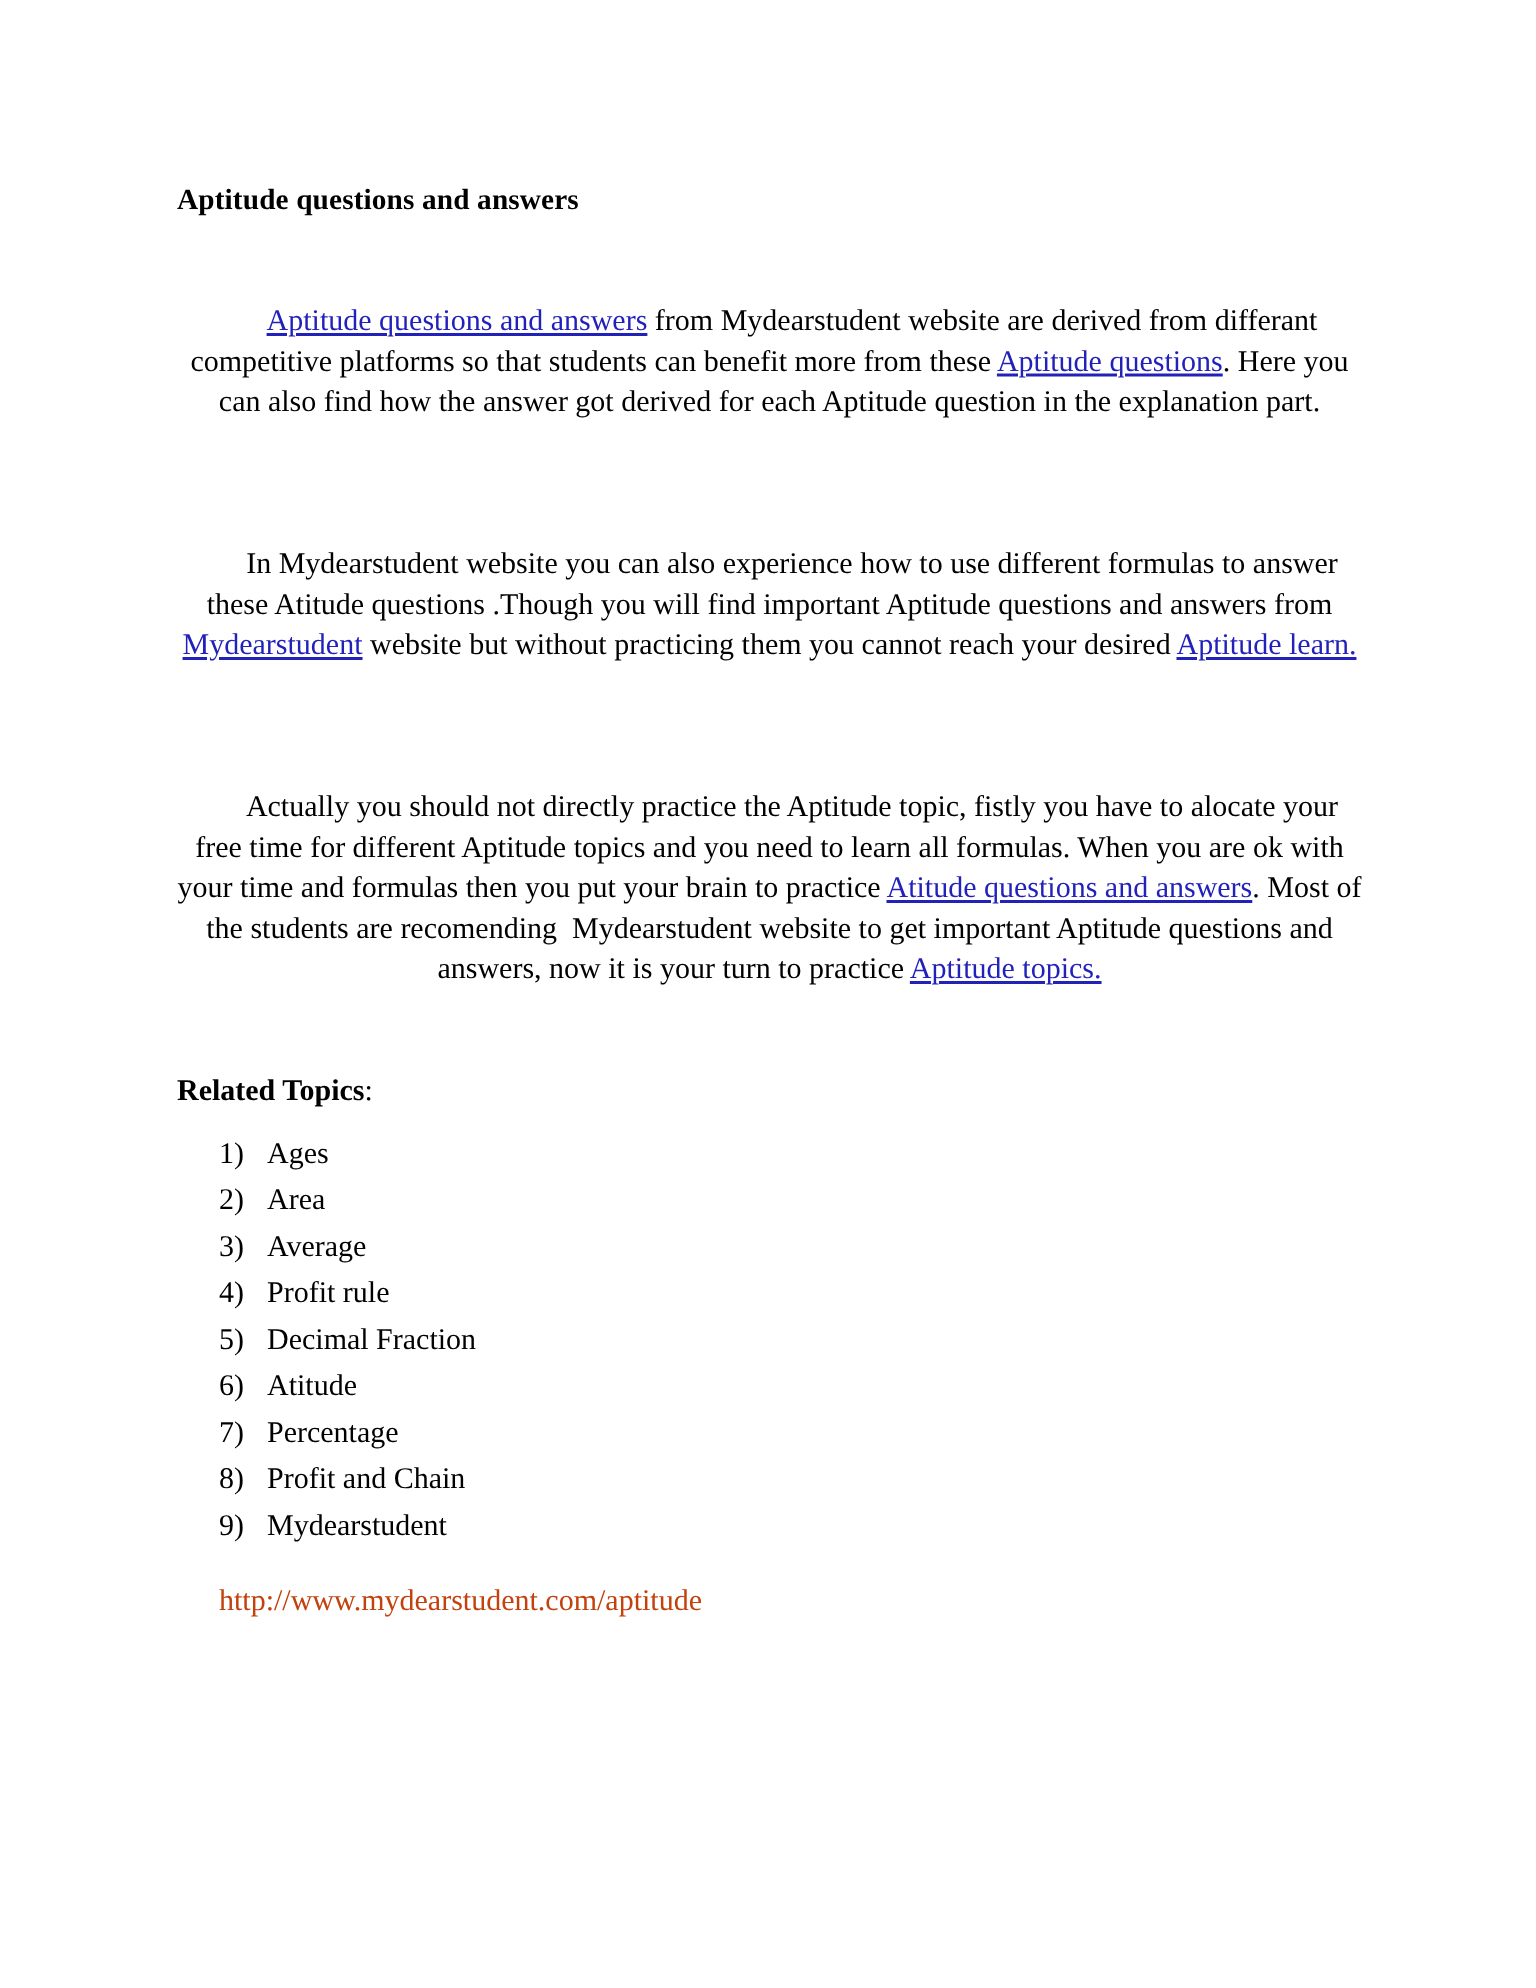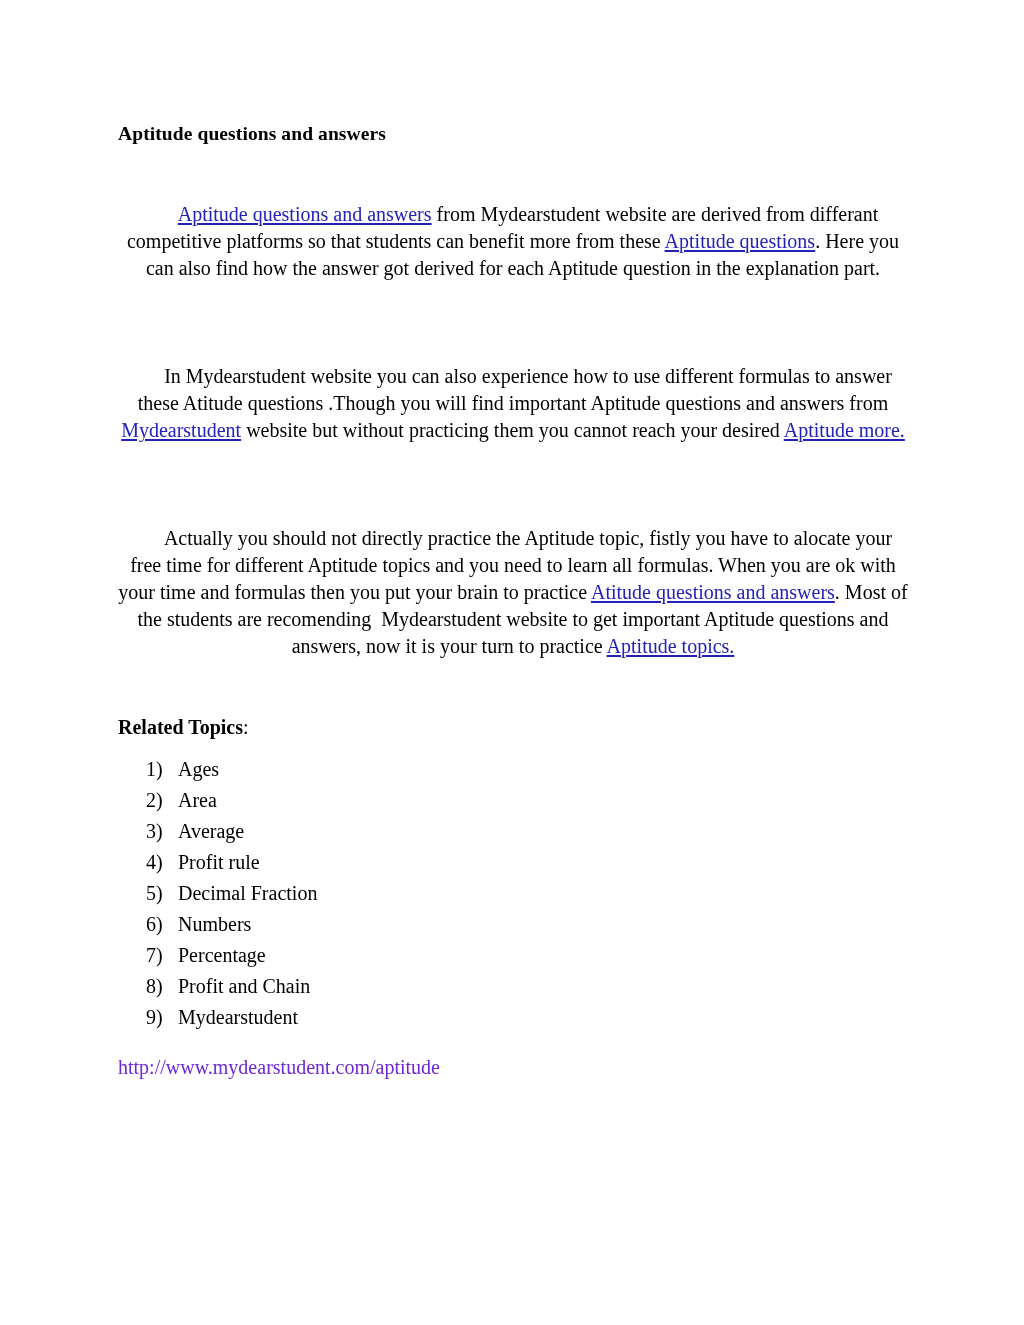--- a/index.html
+++ b/index.html
@@ -81,38 +81,39 @@
     font-size: 20px;
     line-height: 27px;
     margin: 21px 0 0 0;
   }
   .footer-url {
     font-size: 20px;
     line-height: 27px;
     margin: 21px 0 0 0;
   }
   .footer-url a {
-    color: #6d28d9;
+    color: #c2410c;
     text-decoration: none;
+    margin-left: 28px;
   }
 </style>
 </head>
 <body>
 
 <div class="page">
   <div class="content">
 
     <h1 class="doc-title">Aptitude questions and answers</h1>
 
     <p class="para">
       <a class="doclink" href="#">Aptitude questions and answers</a><span> from Mydearstudent website are derived from differant competitive platforms so that students can benefit more from these </span><a class="doclink" href="#">Aptitude questions</a><span>. Here you can also find how the answer got derived for each Aptitude question in the explanation part.</span>
     </p>
 
     <p class="para">
-      <span>In Mydearstudent website you can also experience how to use different formulas to answer these Atitude questions .Though you will find important Aptitude questions and answers from </span><a class="doclink" href="#">Mydearstudent</a><span> website but without practicing them you cannot reach your desired </span><a class="doclink" href="#">Aptitude more.</a>
+      <span>In Mydearstudent website you can also experience how to use different formulas to answer these Atitude questions .Though you will find important Aptitude questions and answers from </span><a class="doclink" href="#">Mydearstudent</a><span> website but without practicing them you cannot reach your desired </span><a class="doclink" href="#">Aptitude learn.</a>
     </p>
 
     <p class="para">
       <span>Actually you should not directly practice the Aptitude topic, fistly you have to alocate your free time for different Aptitude topics and you need to learn all formulas. When you are ok with your time and formulas then you put your brain to practice </span><a class="doclink" href="#">Atitude questions and answers</a><span>. Most of the students are recomending  Mydearstudent website to get important Aptitude questions and answers, now it is your turn to practice </span><a class="doclink" href="#">Aptitude topics.</a>
     </p>
 
     <p class="section-head">
       <span class="strong">Related Topics</span><span>:</span>
     </p>
 
@@ -132,21 +133,21 @@
       <li>
         <span class="num">4)</span>
         <span class="lbl">Profit rule</span>
       </li>
       <li>
         <span class="num">5)</span>
         <span class="lbl">Decimal Fraction</span>
       </li>
       <li>
         <span class="num">6)</span>
-        <span class="lbl">Numbers</span>
+        <span class="lbl">Atitude</span>
       </li>
       <li>
         <span class="num">7)</span>
         <span class="lbl">Percentage</span>
       </li>
       <li>
         <span class="num">8)</span>
         <span class="lbl">Profit and Chain</span>
       </li>
       <li>

